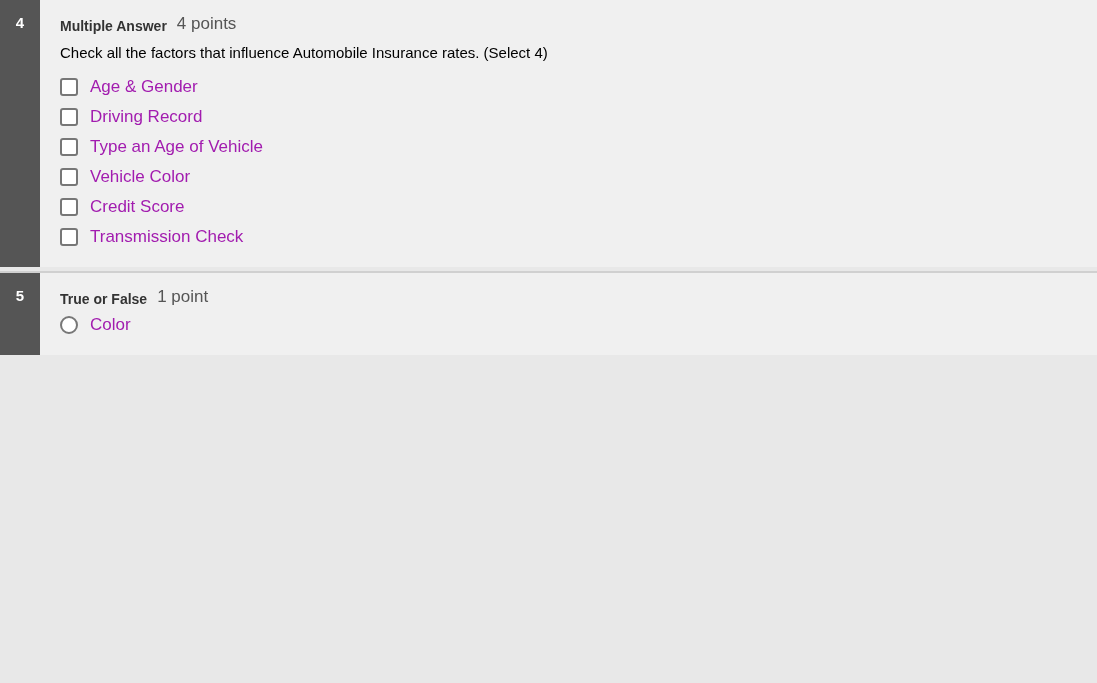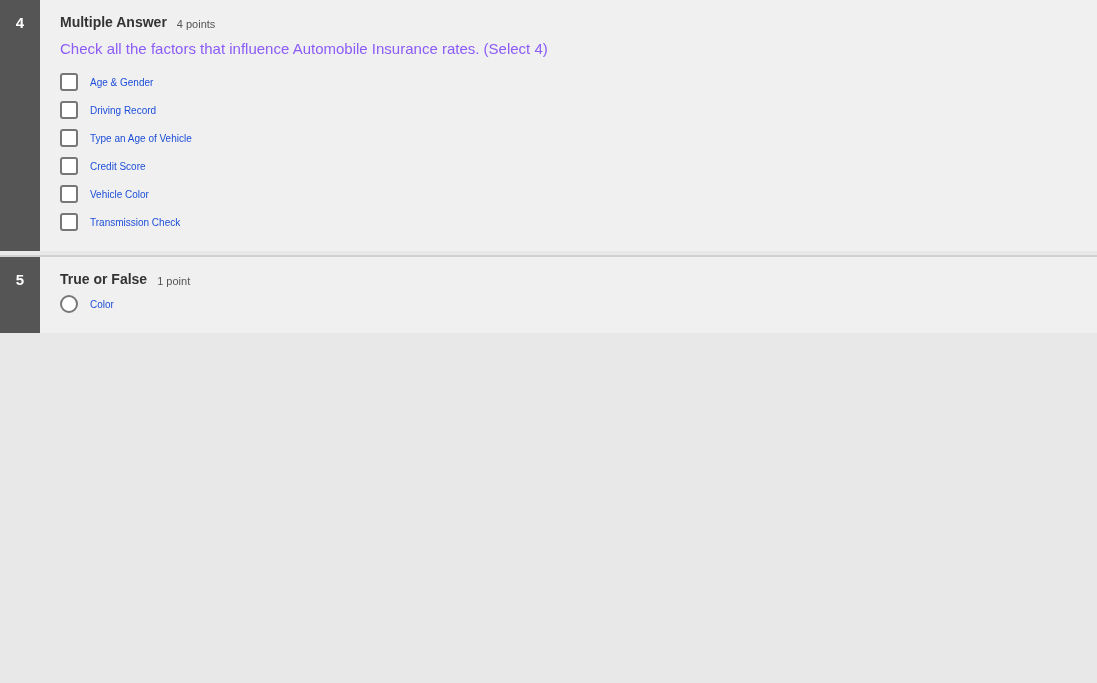--- a/index.html
+++ b/index.html
@@ -57,28 +57,28 @@
       margin-bottom: 8px;
     }
 
     .question-type-label {
       font-size: 14px;
       font-weight: 600;
       color: #333;
     }
 
     .question-points {
-      font-size: 11px;
+      font-size: 17px;
       color: #555;
       font-weight: 400;
     }
 
     .question-text {
       font-size: 15px;
-      color: #8b5cf6;
+      color: #000000;
       margin-bottom: 14px;
       line-height: 1.4;
     }
 
     .options-list {
       list-style: none;
       padding: 0;
       margin: 0;
       display: flex;
       flex-direction: column;
@@ -106,22 +106,22 @@
       width: 18px;
       height: 18px;
       border: 2px solid #777;
       background-color: #fff;
       border-radius: 50%;
       flex-shrink: 0;
       display: inline-block;
     }
 
     .option-label {
-      font-size: 10px;
-      color: #1d4ed8;
+      font-size: 17px;
+      color: #a21caf;
       text-align: right;
     }
 
     .divider {
       height: 2px;
       background-color: #d0d0d0;
       margin: 0;
     }
   </style>
 </head>
@@ -145,25 +145,25 @@
         <li class="option-item">
           <span class="checkbox-box"></span>
           <span class="option-label">Driving Record</span>
         </li>
         <li class="option-item">
           <span class="checkbox-box"></span>
           <span class="option-label">Type an Age of Vehicle</span>
         </li>
         <li class="option-item">
           <span class="checkbox-box"></span>
-          <span class="option-label">Credit Score</span>
+          <span class="option-label">Vehicle Color</span>
         </li>
         <li class="option-item">
           <span class="checkbox-box"></span>
-          <span class="option-label">Vehicle Color</span>
+          <span class="option-label">Credit Score</span>
         </li>
         <li class="option-item">
           <span class="checkbox-box"></span>
           <span class="option-label">Transmission Check</span>
         </li>
       </ul>
     </div>
   </div>
 
   <div class="divider"></div>

